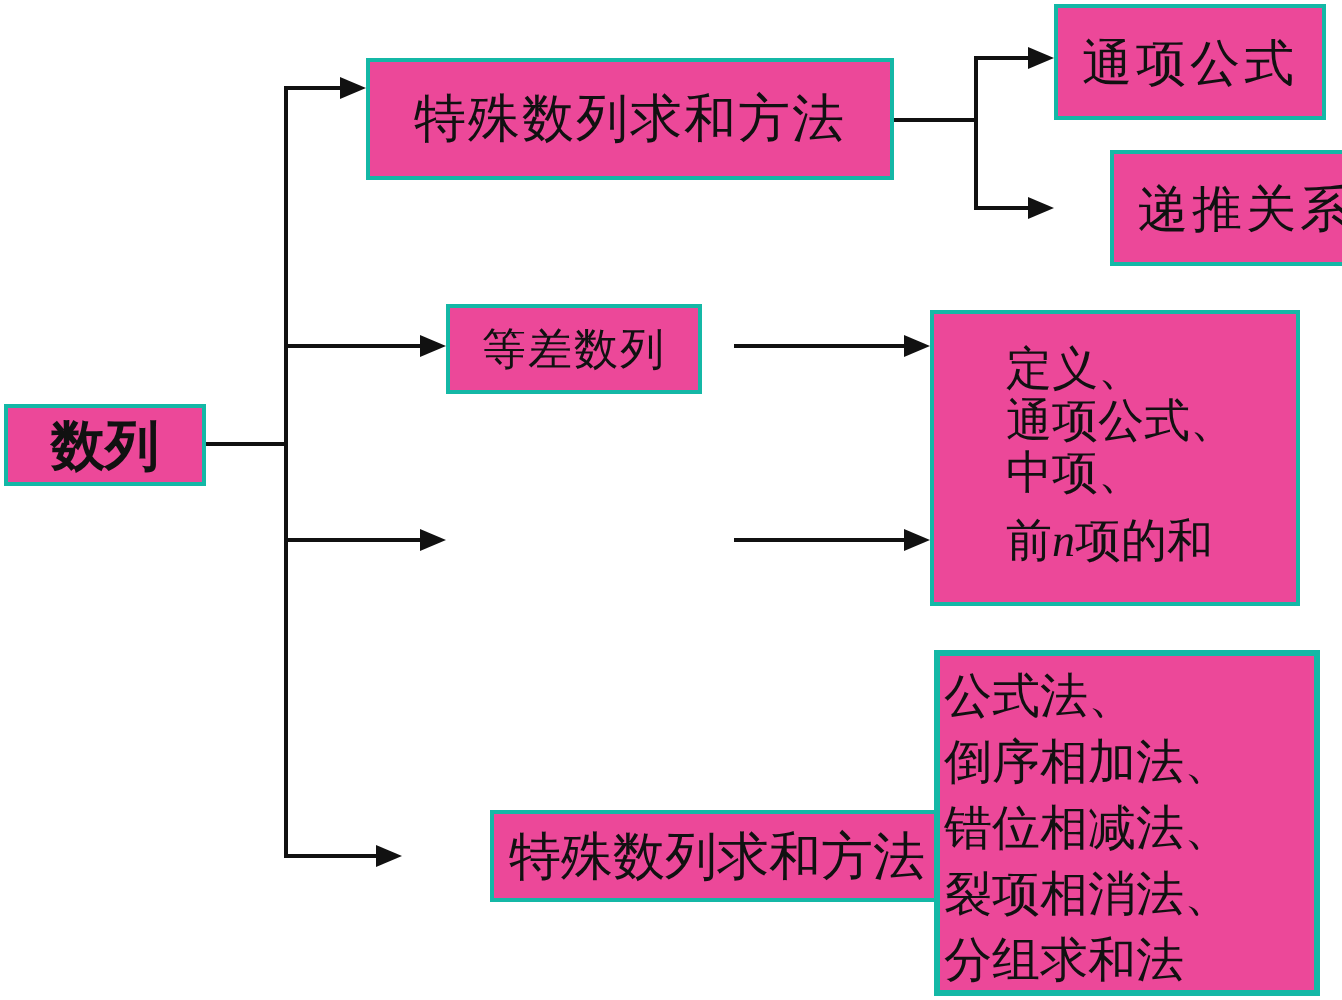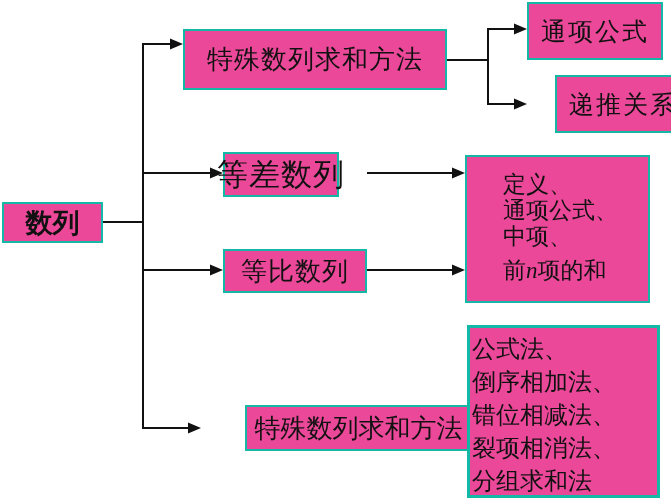--- a/index.html
+++ b/index.html
@@ -41,21 +41,21 @@
     display: flex;
     align-items: center;
     justify-content: center;
     z-index: 1;
     white-space: nowrap;
   }
   .n-sequence   { left: 2px;   top: 202px; width: 101px; height: 41px;  font-size: 27px; font-weight: bold; }
   .n-relation   { left: 183px; top: 29px;  width: 264px; height: 61px;  font-size: 26px; letter-spacing: 1px; }
   .n-gformula   { left: 527px; top: 2px;   width: 136px; height: 58px;  font-size: 25px; letter-spacing: 2px; }
   .n-recurrence { left: 527px; top: 75px;  width: 136px; height: 58px;  font-size: 25px; letter-spacing: 2px; margin-left: 28px; }
-  .n-arithmetic { left: 223px; top: 152px; width: 116px; height: 45px;  font-size: 31px; letter-spacing: 1px; }
+  .n-arithmetic { left: 223px; top: 152px; width: 128px; height: 45px;  font-size: 22px; letter-spacing: 1px; }
   .n-geometric  { left: 223px; top: 249px; width: 144px; height: 44px;  font-size: 26px; letter-spacing: 1px; }
   .n-summation  { left: 201px; top: 405px; width: 227px; height: 46px;  font-size: 26px; margin-left: 44px; }
   .n-properties {
     left: 465px; top: 155px; width: 185px; height: 148px;
     display: block;
     padding: 15px 0 0 36px;
     font-size: 23px;
     line-height: 26px;
   }
   .n-properties .tline.last { margin-top: 8px; }
@@ -125,23 +125,20 @@
   </div>
 
   <div class="node n-recurrence">
     <span>递推关系</span>
   </div>
 
   <div class="node n-arithmetic">
     <span>等差数列</span>
   </div>
 
-  <div class="node n-geometric">
-    <span>等比数列</span>
-  </div>
 
   <div class="node n-properties">
     <div class="tline">定义、</div>
     <div class="tline">通项公式、</div>
     <div class="tline">中项、</div>
     <div class="tline last"><span>前</span><i>n</i><span>项的和</span></div>
   </div>
 
   <div class="node n-summation">
     <span>特殊数列求和方法</span>

